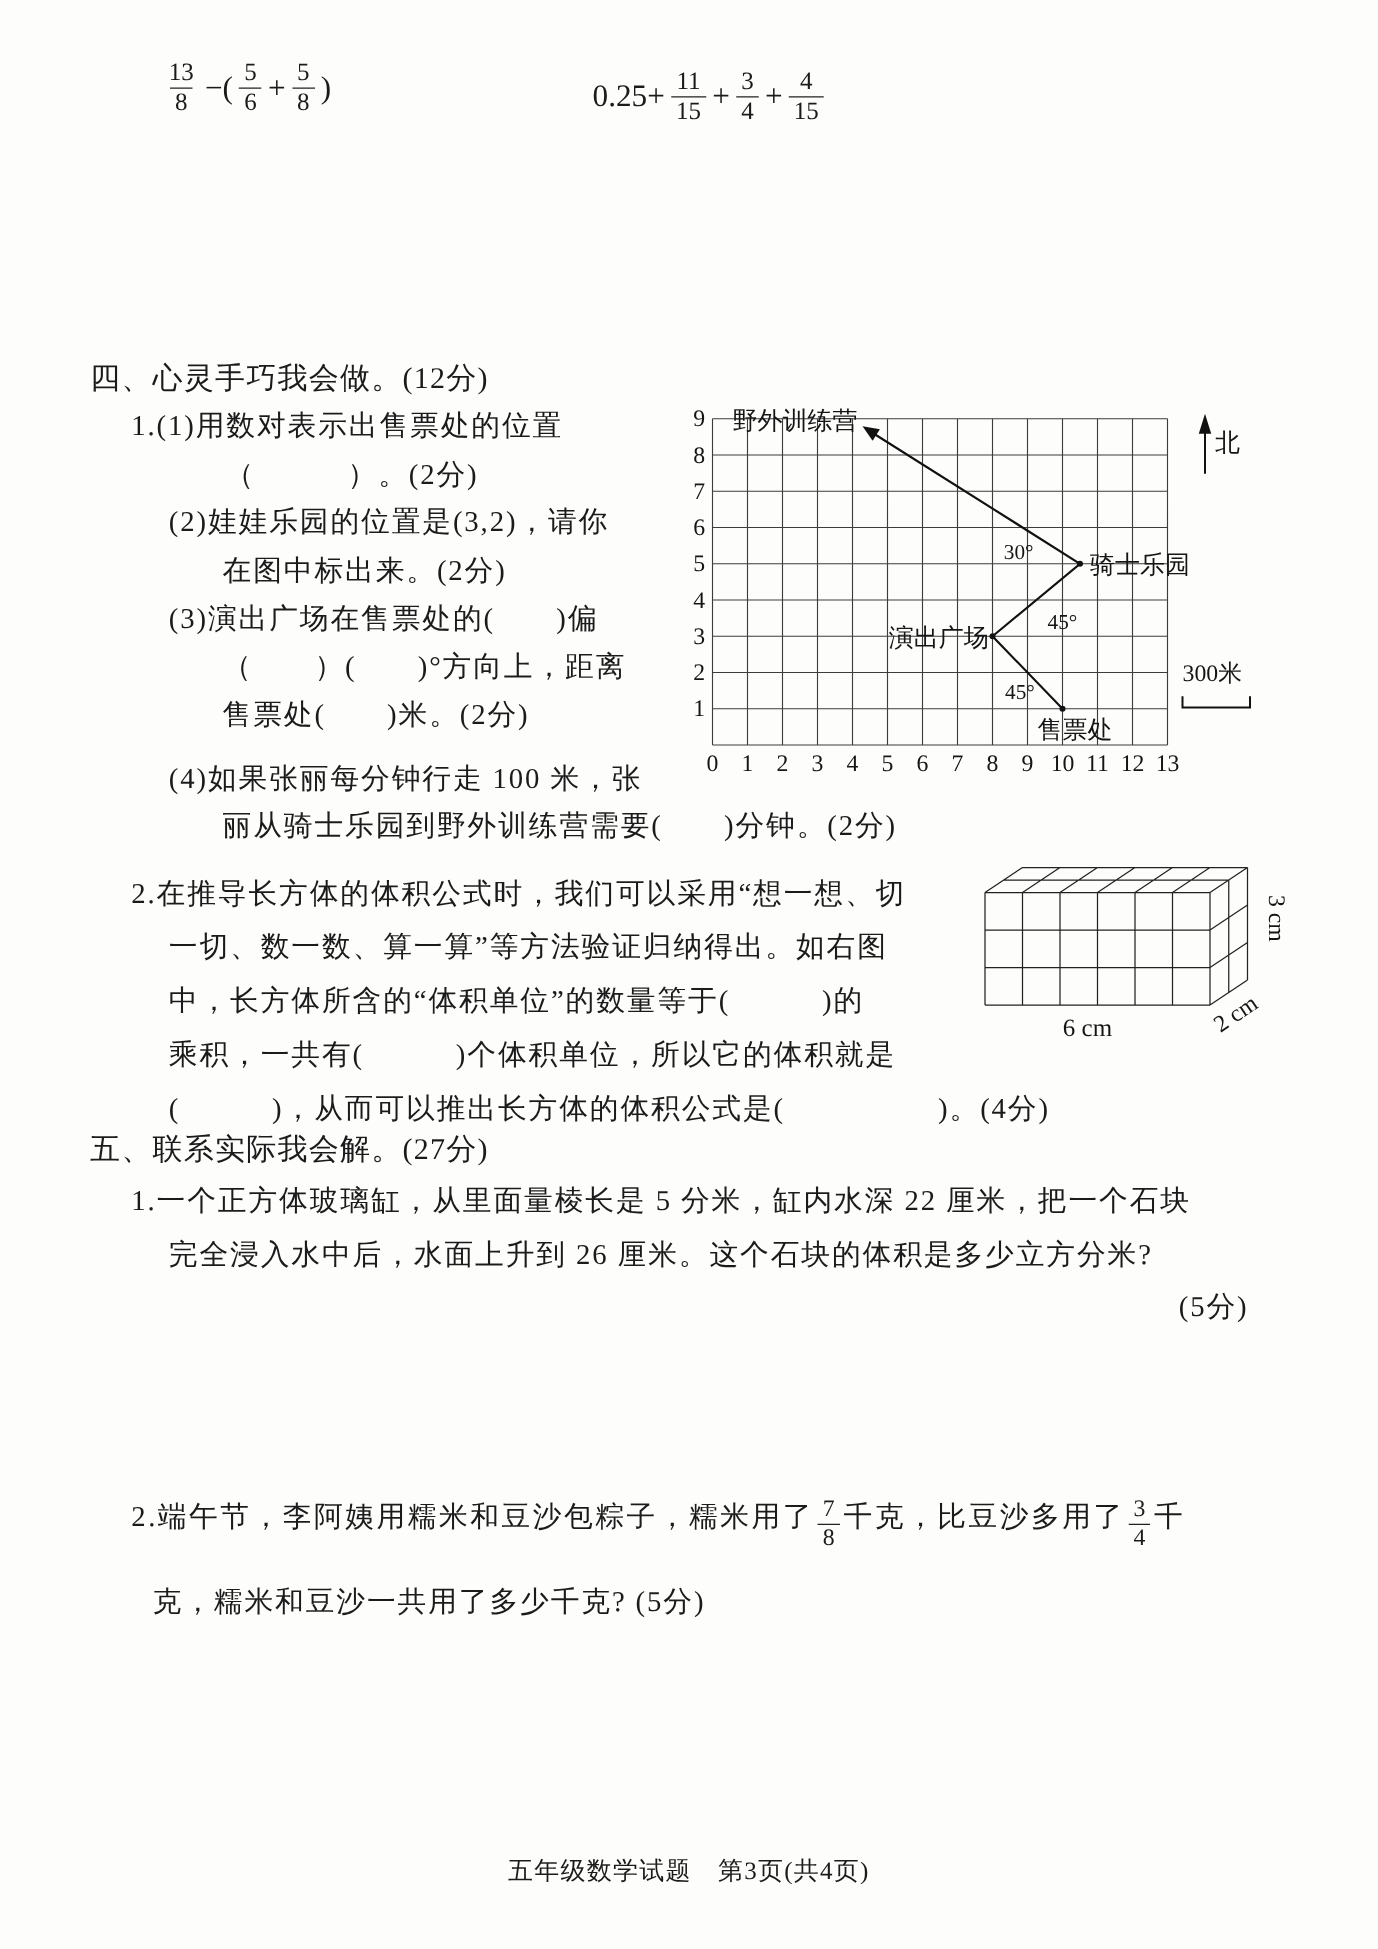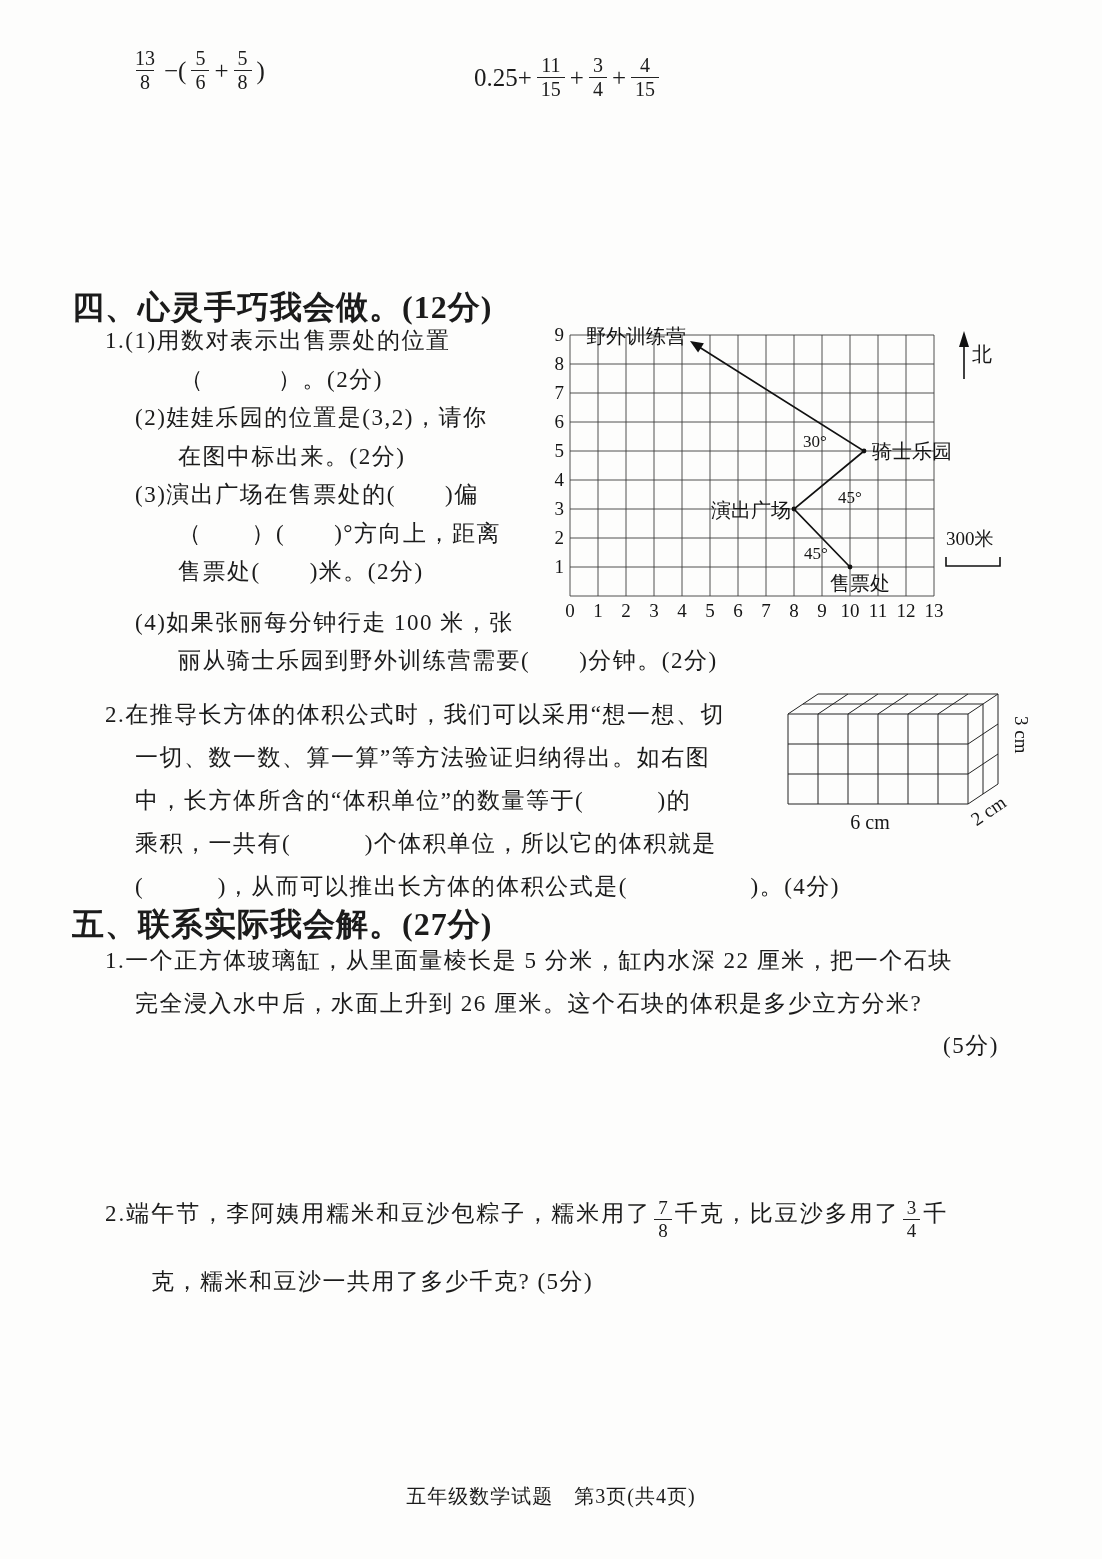--- a/index.html
+++ b/index.html
@@ -4,21 +4,21 @@
 <style>
   * { margin:0; padding:0; box-sizing:border-box; }
   html,body { background:#ffffff; }
   body {
     width:1102px; height:1559px; position:relative; overflow:hidden;
     font-family:"Liberation Serif","DejaVu Serif",serif;
     color:#1b1b1b; background:#fdfdfc;
   }
   .abs { position:absolute; white-space:nowrap; }
   .tline { font-size:23px; letter-spacing:1.5px; }
-  .heading { font-size:32px; font-weight:700; letter-spacing:1px; }
+  .heading { font-size:24px; font-weight:400; letter-spacing:1px; }
   .footer { font-size:20px; letter-spacing:1px; left:0; right:0; text-align:center; }
   .expr { display:flex; align-items:center; font-size:25px; }
   .frac { display:inline-flex; flex-direction:column; align-items:center; line-height:1.05; font-size:20px; margin:0 3px; }
   .frac .num { padding:0 4px 1px; }
   .frac .den { border-top:1.8px solid #222; padding:1px 4px 0; }
   .op { margin:0 2px; }
   .fracline { display:flex; align-items:flex-start; font-size:23px; letter-spacing:2px; }
   .fracline .frac { font-size:19px; letter-spacing:0; }
   svg text { font-family:"Liberation Serif","DejaVu Serif",serif; fill:#151515; }
 </style>
@@ -154,15 +154,15 @@
       <span class="num">7</span>
       <span class="den">8</span>
     </span>
   <span>千克，比豆沙多用了</span>
   <span class="frac">
       <span class="num">3</span>
       <span class="den">4</span>
     </span>
   <span>千</span>
 </div>
-<div class="abs tline" style="left:151px; top:1266px;">克，糯米和豆沙一共用了多少千克? (5分)</div>
+<div class="abs tline" style="left:122px; top:1266px;">克，糯米和豆沙一共用了多少千克? (5分)</div>
 
 <div class="abs footer" style="top:1483px;">五年级数学试题　第3页(共4页)</div>
 
 </body></html>

